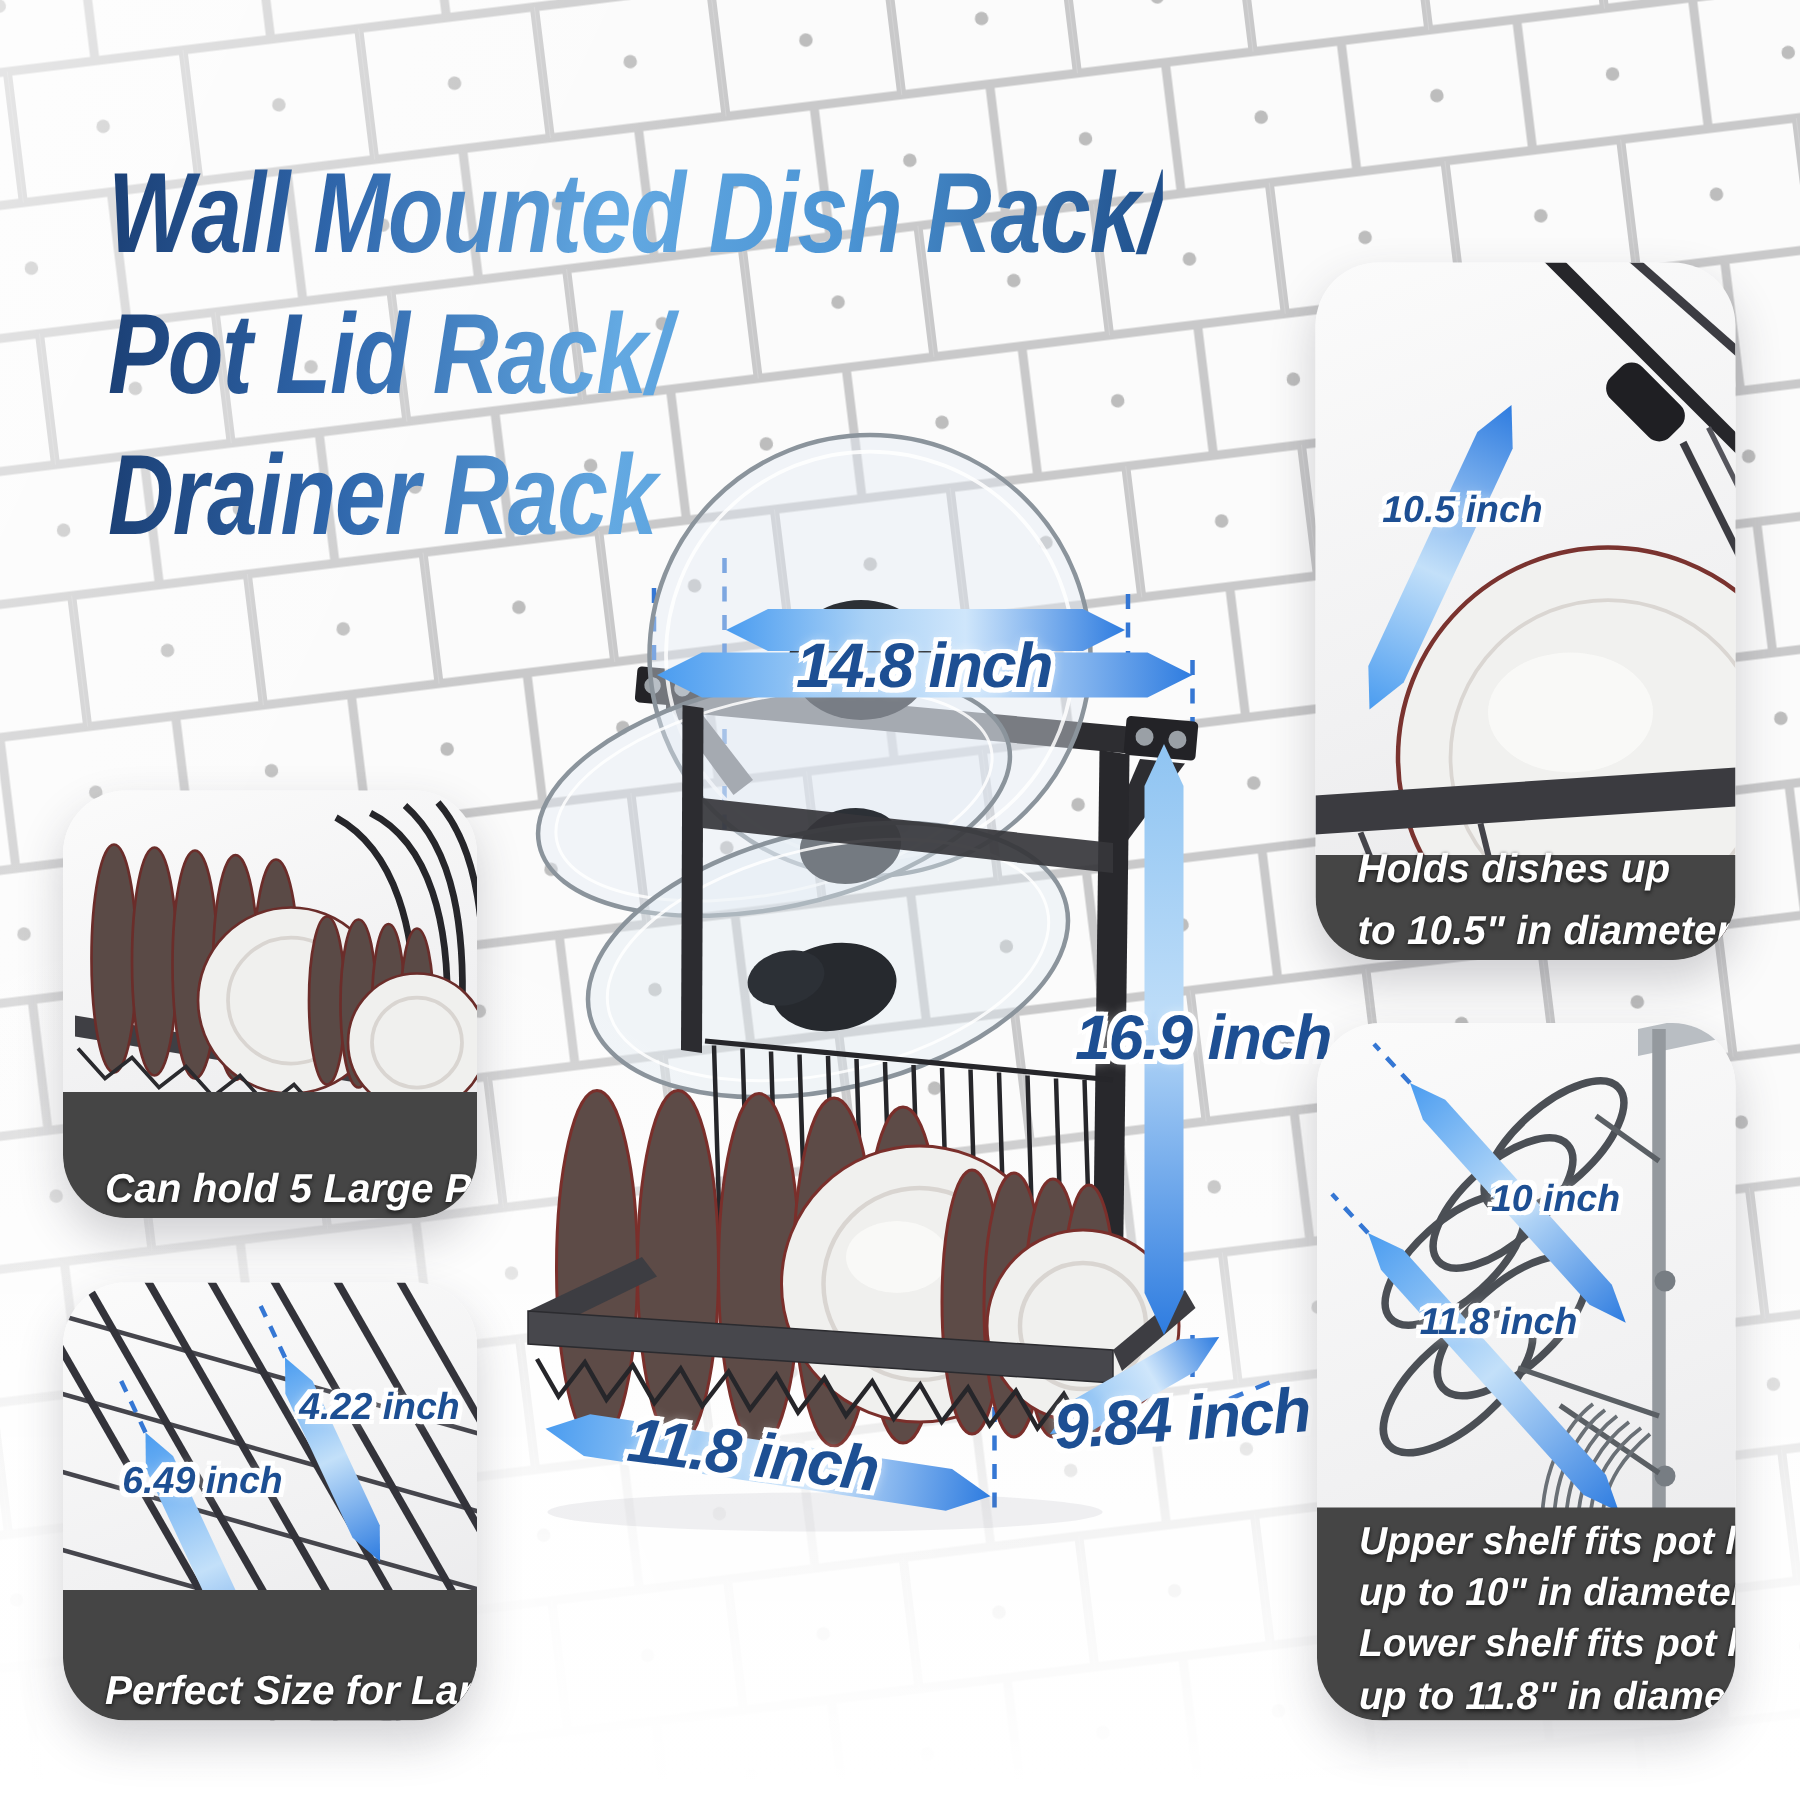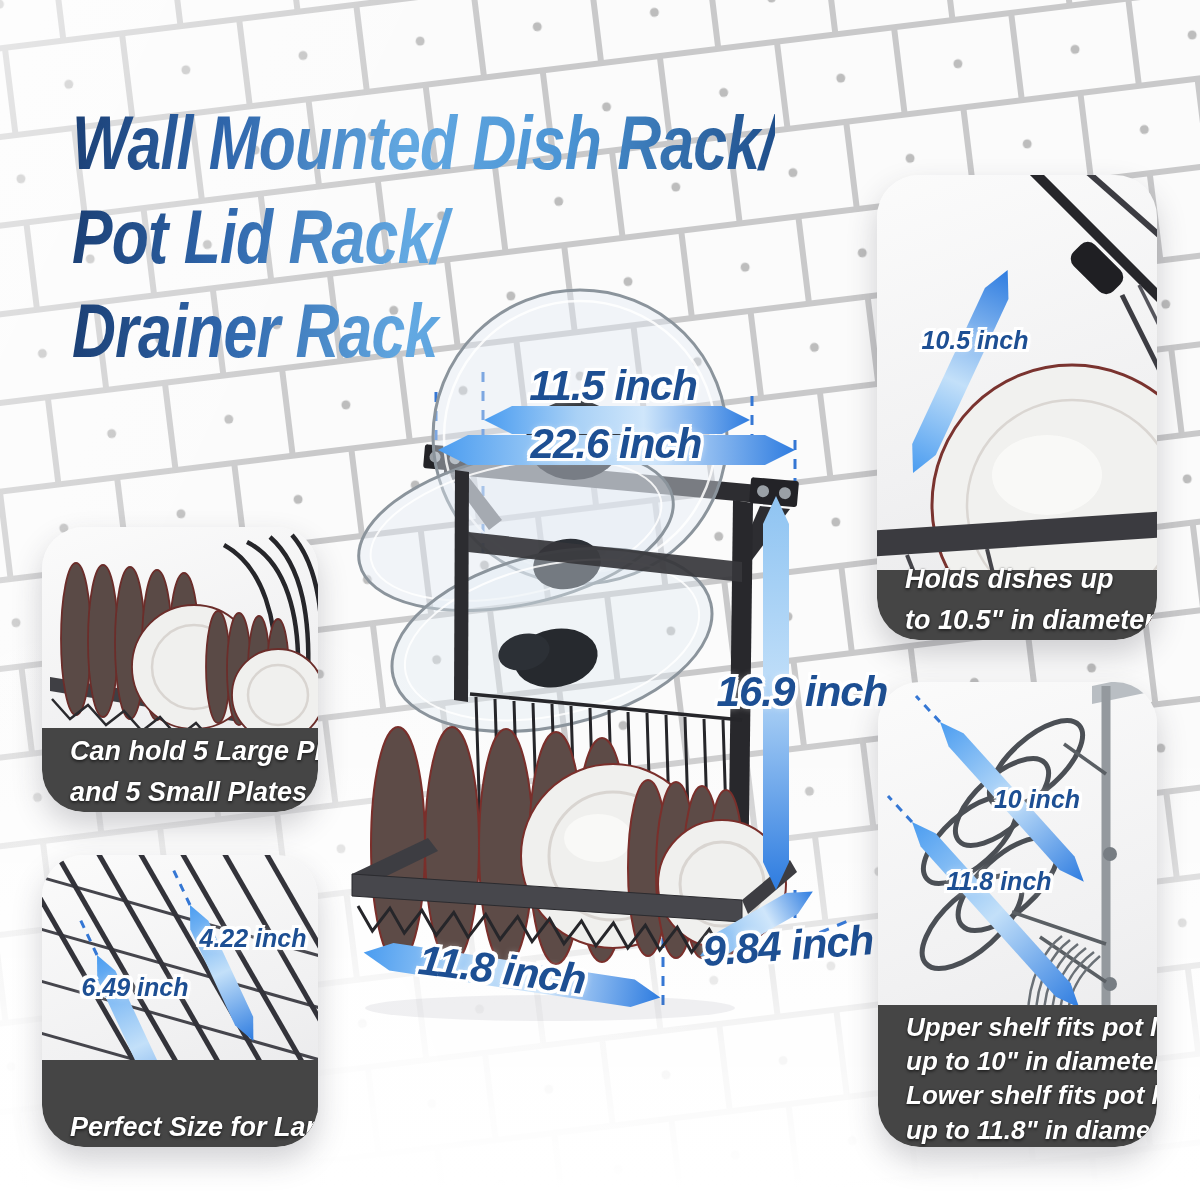--- a/index.html
+++ b/index.html
@@ -192,22 +192,21 @@
       </g>
     </g>
   </svg>
 
   <div class="title">
     <span class="title-line">Wall Mounted Dish Rack/</span>
     <span class="title-line">Pot Lid Rack/</span>
     <span class="title-line">Drainer Rack</span>
   </div>
 
-  <div class="dim" style="left:613px;top:364px;">11.5 inch</div>
-  <div class="dim" style="left:616px;top:422px;">22.6 inch</div>
+  <div class="dim" style="left:616px;top:422px;">14.8 inch</div>
   <div class="dim" style="left:802px;top:670px;">16.9 inch</div>
   <div class="dim" style="left:502px;top:948px;transform:translateX(-50%) rotate(7deg);">11.8 inch</div>
   <div class="dim" style="left:788px;top:924px;transform:translateX(-50%) rotate(-4deg);">9.84 inch</div>
 
   <div class="card" style="left:877px;top:175px;width:280px;height:465px;">
     <svg width="280" height="465" viewBox="0 0 280 465">
       <defs>
         <linearGradient id="g-tr" x1="0" y1="0" x2="1" y2="0">
           <stop offset="0" stop-color="#4a9cf0"></stop>
             <stop offset="0.45" stop-color="#c3e0f9"></stop>
@@ -259,21 +258,20 @@
           <ellipse cx="197" cy="142" rx="12" ry="56"></ellipse>
         <ellipse cx="217" cy="144" rx="11" ry="55"></ellipse>
           <ellipse cx="236" cy="146" rx="11" ry="54"></ellipse>
       </g>
       <circle cx="236" cy="168" r="46" fill="#f0f0ee" stroke="#6b2d2a" stroke-width="1.8"></circle>
       <circle cx="236" cy="168" r="30" fill="none" stroke="#d9d5d1" stroke-width="2.5"></circle>
       <path d="M10,172 l18,20 18,-14 18,20 18,-14 18,20 18,-14 18,20 18,-14 18,20 18,-14" stroke="#2a2a2e" stroke-width="2.5" fill="none"></path>
     </svg>
     <div class="cap-bar" style="height:84px;">
       <span class="cap-line">Can hold 5 Large Plates</span>
-      <span class="cap-line">and 5 Small Plates</span>
     </div>
   </div>
 
   <div class="card" style="left:42px;top:855px;width:276px;height:292px;">
     <svg width="276" height="292" viewBox="0 0 276 292">
       <defs>
         <linearGradient id="g-bl" x1="0" y1="0" x2="1" y2="0">
           <stop offset="0" stop-color="#4a9cf0"></stop>
             <stop offset="0.5" stop-color="#c3e0f9"></stop>
             <stop offset="1" stop-color="#2e7ce0"></stop>

